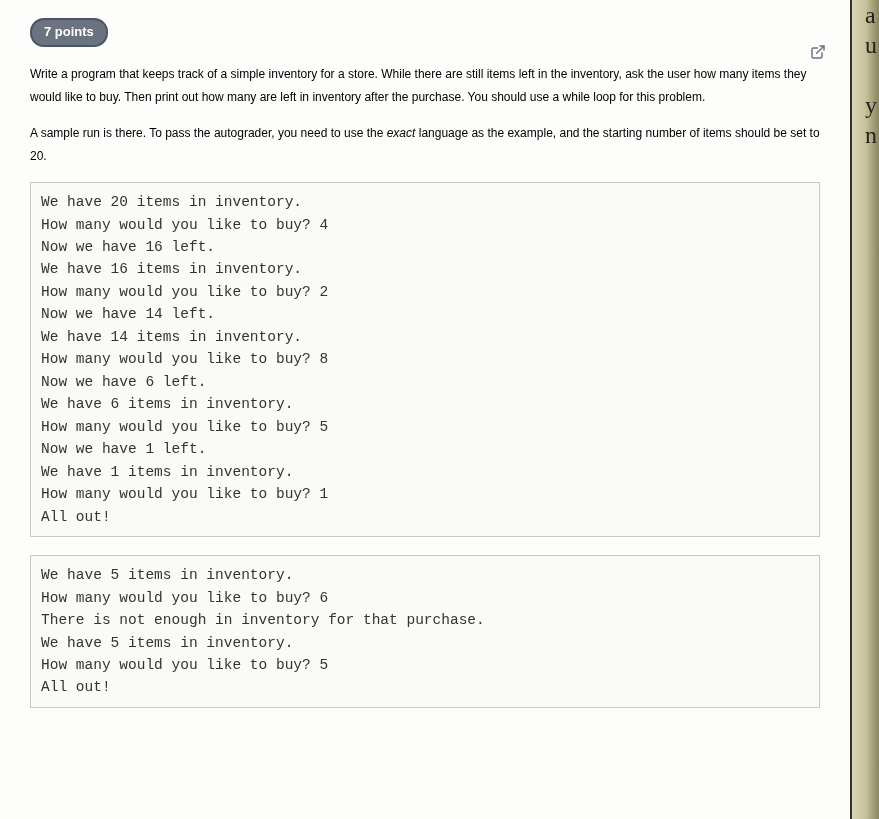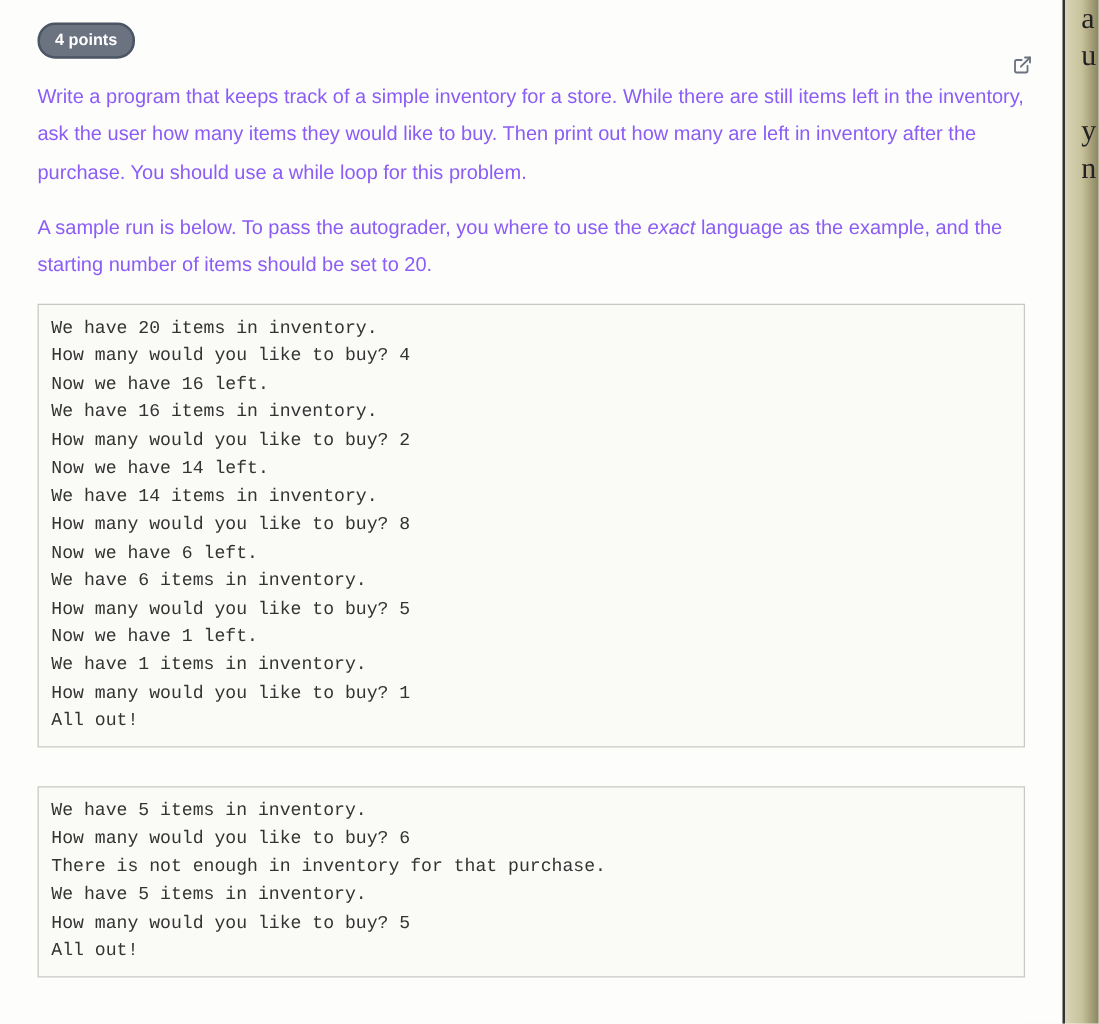--- a/index.html
+++ b/index.html
@@ -42,38 +42,38 @@
   }
   .open-icon {
     position: absolute;
     top: 44px;
     right: 24px;
     color: #6b7280;
     width: 16px;
     height: 16px;
   }
   .body-text {
-    color: #8b5cf6;
-    font-size: 16px;
+    color: #000000;
+    font-size: 12px;
     line-height: 1.9;
     margin-bottom: 14px;
   }
   .body-text em {
     font-style: italic;
   }
   .code-block {
     border: 1px solid #c9c9c4;
     background: #fafaf7;
     padding: 8px 10px;
     font-family: "Menlo", "Consolas", "Courier New", monospace;
     font-size: 14.5px;
     line-height: 1.55;
     color: #333;
     white-space: pre;
-    margin-bottom: 31px;
+    margin-bottom: 18px;
     overflow: hidden;
   }
   .right-strip {
     position: absolute;
     right: 0;
     top: 0;
     width: 29px;
     height: 819px;
     background: linear-gradient(to right, #d9d5b8 0%, #c7c29a 50%, #8a8560 100%);
     border-left: 2px solid #333;
@@ -89,35 +89,35 @@
     text-align: left;
     font-family: Georgia, serif;
   }
 </style>
 </head>
 <body>
 
 <div class="page">
 
   <div class="badges">
-    <span class="badge badge-points">4 points</span>
+    <span class="badge badge-points">7 points</span>
   </div>
 
   <span class="open-icon">
     <svg viewBox="0 0 24 24" width="16" height="16" fill="none" stroke="currentColor" stroke-width="2.2" stroke-linecap="round" stroke-linejoin="round">
       <path d="M18 13v6a2 2 0 0 1-2 2H5a2 2 0 0 1-2-2V8a2 2 0 0 1 2-2h6"></path>
       <polyline points="15 3 21 3 21 9"></polyline>
       <line x1="10" y1="14" x2="21" y2="3"></line>
     </svg>
   </span>
 
   <p class="body-text">Write a program that keeps track of a simple inventory for a store. While there are still items left in the inventory, ask the user how many items they would like to buy. Then print out how many are left in inventory after the purchase. You should use a while loop for this problem.</p>
 
   <p class="body-text">
-    <span>A sample run is below. To pass the autograder, you where to use the </span><em>exact</em><span> language as the example, and the starting number of items should be set to 20.</span>
+    <span>A sample run is there. To pass the autograder, you need to use the </span><em>exact</em><span> language as the example, and the starting number of items should be set to 20.</span>
   </p>
 
   <pre class="code-block">We have 20 items in inventory.
 How many would you like to buy? 4
 Now we have 16 left.
 We have 16 items in inventory.
 How many would you like to buy? 2
 Now we have 14 left.
 We have 14 items in inventory.
 How many would you like to buy? 8

